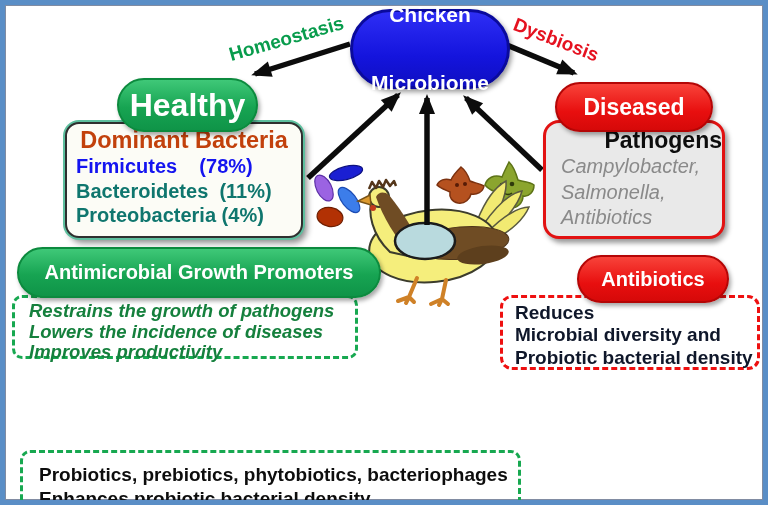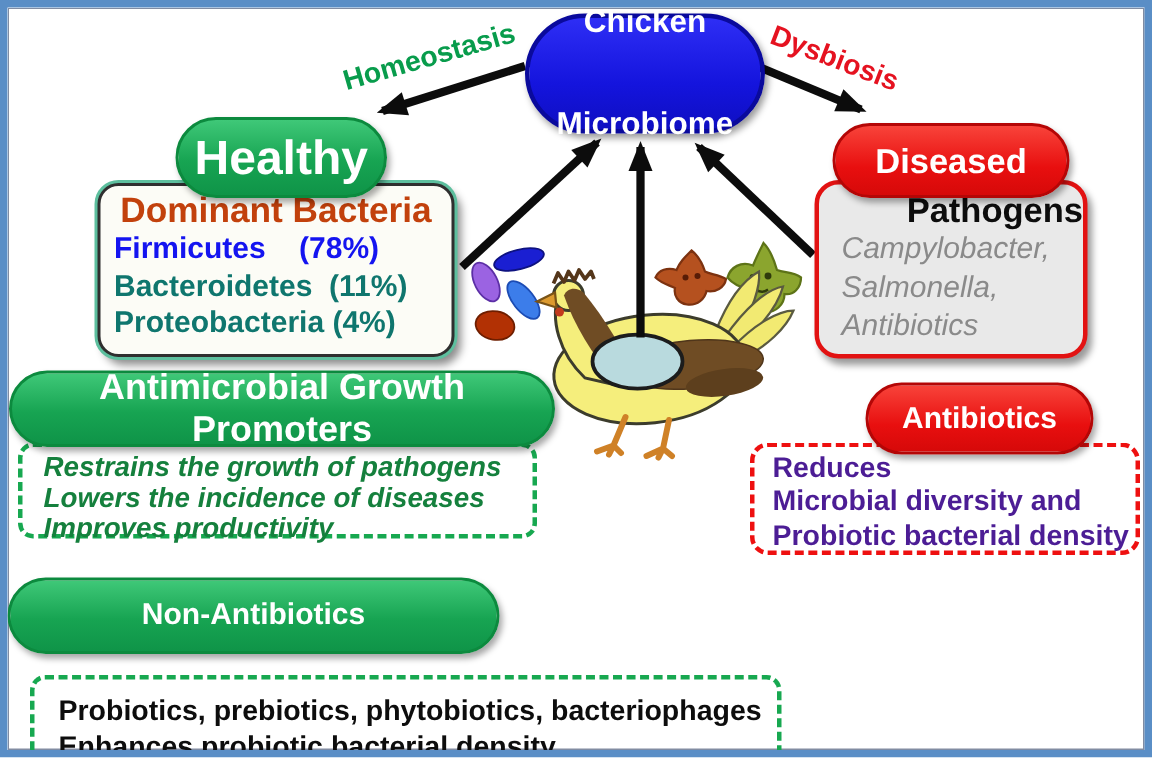--- a/index.html
+++ b/index.html
@@ -60,31 +60,31 @@
     left:7px;top:290px;width:346px;height:64px;
     border:3px dashed #17a850;border-radius:10px;
     padding:3px 0 0 14px;
   }
   .agp-line{font-size:18.5px;font-weight:700;color:#15803d;line-height:20.5px;white-space:nowrap;font-style:italic;}
   #antibiotics-box{
     left:495px;top:290px;width:260px;height:75px;
     border:3.5px dashed #ee1010;border-radius:12px;
     padding:4px 0 0 12px;
   }
-  .abx-line{font-size:19px;font-weight:700;color:#4c1d95;line-height:22.3px;white-space:nowrap;}
+  .abx-line{font-size:19px;font-weight:700;color:#0f172a;line-height:22.3px;white-space:nowrap;}
   #nonabx-box{
     left:15px;top:445px;width:501px;height:70px;
     border:3px dashed #17a850;border-radius:10px;
     padding:10px 0 0 16px;
   }
   .nonabx-line{font-size:19px;font-weight:700;color:#0d0d0d;line-height:24px;white-space:nowrap;}
   #center-node{left:345px;top:4px;width:154px;height:74px;font-size:21px;}
   #healthy-pill{left:112px;top:73px;width:137px;height:50px;font-size:32px;}
   #diseased-pill{left:550px;top:77px;width:154px;height:46px;font-size:23px;}
-  #agp-pill{left:1px;top:242px;width:360px;height:47px;font-size:24px;}
+  #agp-pill{left:12px;top:242px;width:360px;height:47px;font-size:20px;}
   #antibiotics-pill{left:572px;top:250px;width:148px;height:44px;font-size:20px;}
   #nonabx-pill{left:0px;top:380px;width:324px;height:47px;font-size:20px;}
   .edge-label{position:absolute;z-index:4;font-weight:700;font-size:19px;text-align:center;}
   #homeostasis-label{left:204px;top:23px;width:155px;color:#089c4c;transform:rotate(-16deg);}
   #dysbiosis-label{left:496px;top:24px;width:110px;color:#e51220;transform:rotate(21deg);}
 </style>
 </head>
 <body>
 
 <div id="figure-frame">
@@ -171,19 +171,18 @@
     <div class="agp-line">Improves productivity</div>
   </div>
 
   <div class="pill red" id="antibiotics-pill">Antibiotics</div>
   <div class="panel dashed-box" id="antibiotics-box">
     <div class="abx-line">Reduces</div>
     <div class="abx-line">Microbial diversity and</div>
     <div class="abx-line">Probiotic bacterial density</div>
   </div>
 
-  <div class="pill green" id="nonabx-pill">Non-Antibiotics</div>
   <div class="panel dashed-box" id="nonabx-box">
     <div class="nonabx-line">Probiotics, prebiotics, phytobiotics, bacteriophages</div>
     <div class="nonabx-line">Enhances probiotic bacterial density</div>
   </div>
 
 </div>
 
 </body></html>

